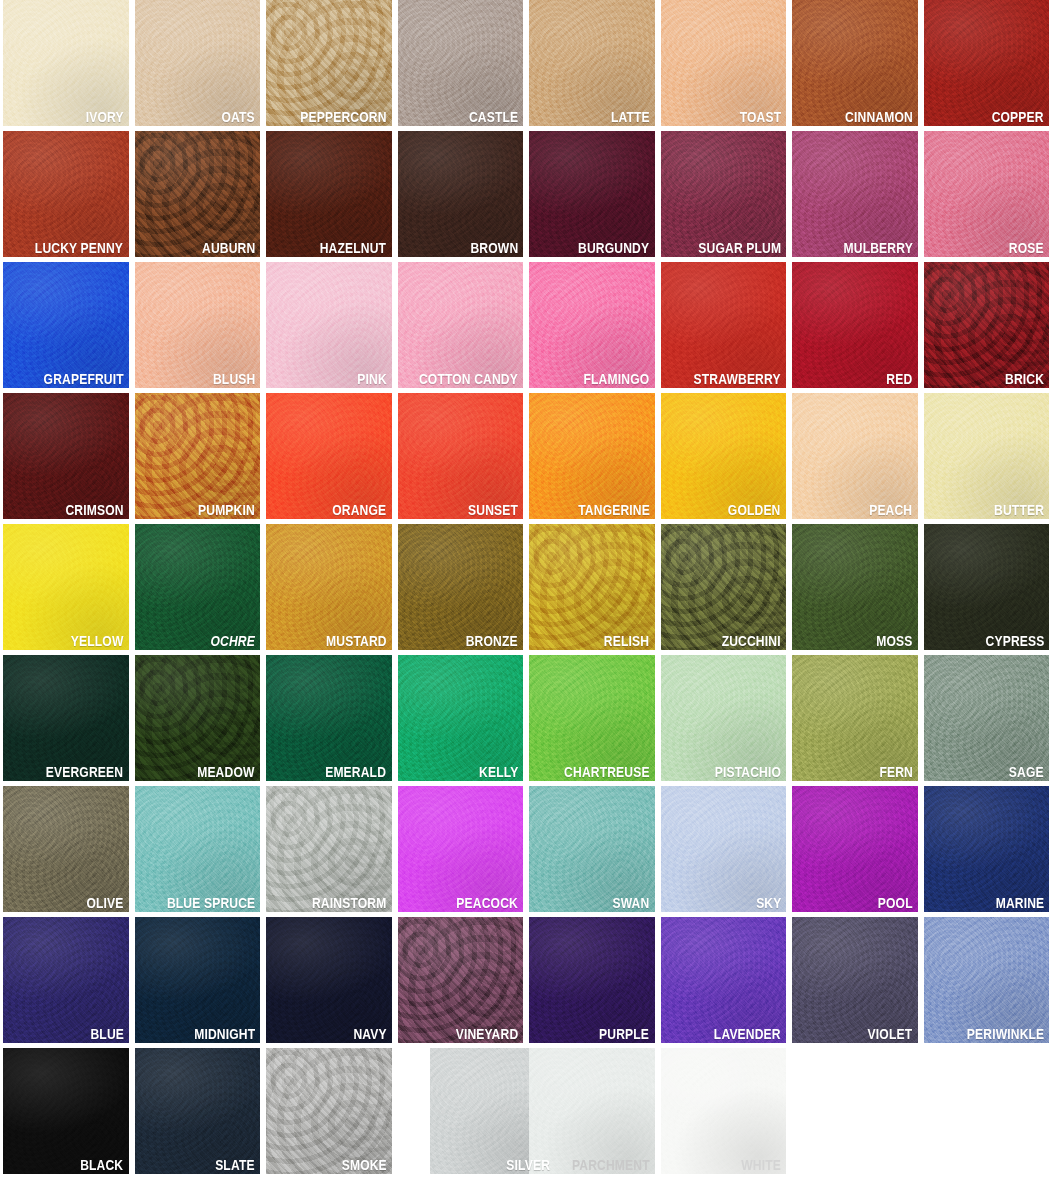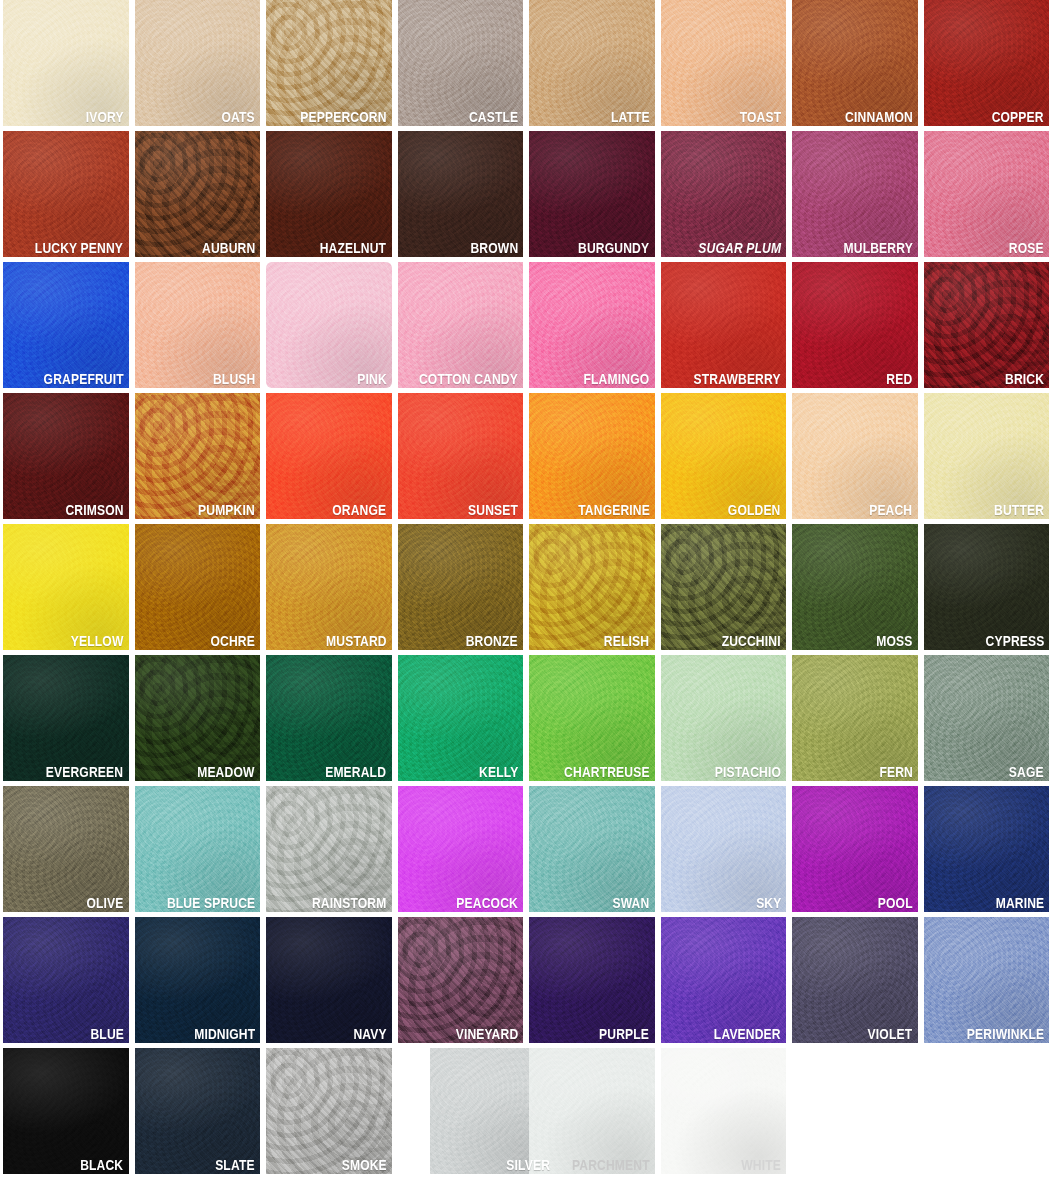--- a/index.html
+++ b/index.html
@@ -197,21 +197,21 @@
       <div class="swatch-chip" style="background-color: rgb(58, 35, 28);">
         <span class="swatch-label">BROWN</span>
       </div>
     </div>
     <div class="swatch-cell">
       <div class="swatch-chip" style="background-color: rgb(78, 18, 38);">
         <span class="swatch-label">BURGUNDY</span>
       </div>
     </div>
     <div class="swatch-cell">
-      <div class="swatch-chip" style="background-color: rgb(122, 43, 68); font-style: italic;">
+      <div class="swatch-chip" style="background-color: rgb(122, 43, 68);">
         <span class="swatch-label">SUGAR PLUM</span>
       </div>
     </div>
     <div class="swatch-cell">
       <div class="swatch-chip" style="background-color: rgb(163, 65, 109);">
         <span class="swatch-label">MULBERRY</span>
       </div>
     </div>
     <div class="swatch-cell">
       <div class="swatch-chip" style="background-color: rgb(224, 115, 143);">
@@ -222,21 +222,21 @@
       <div class="swatch-chip" style="background-color: #1d4ed8;">
         <span class="swatch-label">GRAPEFRUIT</span>
       </div>
     </div>
     <div class="swatch-cell">
       <div class="swatch-chip" style="background-color: rgb(243, 183, 154);">
         <span class="swatch-label">BLUSH</span>
       </div>
     </div>
     <div class="swatch-cell">
-      <div class="swatch-chip" style="background-color: rgb(244, 194, 211); border-radius: 6px;">
+      <div class="swatch-chip" style="background-color: rgb(244, 194, 211);">
         <span class="swatch-label">PINK</span>
       </div>
     </div>
     <div class="swatch-cell">
       <div class="swatch-chip" style="background-color: rgb(245, 166, 192);">
         <span class="swatch-label">COTTON CANDY</span>
       </div>
     </div>
     <div class="swatch-cell">
       <div class="swatch-chip" style="background-color: rgb(247, 116, 171);">
@@ -297,21 +297,21 @@
       <div class="swatch-chip" style="background-color: rgb(236, 228, 172);">
         <span class="swatch-label">BUTTER</span>
       </div>
     </div>
     <div class="swatch-cell">
       <div class="swatch-chip" style="background-color: rgb(242, 224, 33);">
         <span class="swatch-label">YELLOW</span>
       </div>
     </div>
     <div class="swatch-cell">
-      <div class="swatch-chip" style="background-color: #a16207;">
+      <div class="swatch-chip" style="background-color: #14532d; font-style: italic;">
         <span class="swatch-label">OCHRE</span>
       </div>
     </div>
     <div class="swatch-cell">
       <div class="swatch-chip" style="background-color: rgb(207, 146, 40);">
         <span class="swatch-label">MUSTARD</span>
       </div>
     </div>
     <div class="swatch-cell">
       <div class="swatch-chip" style="background-color: rgb(121, 97, 31);">

